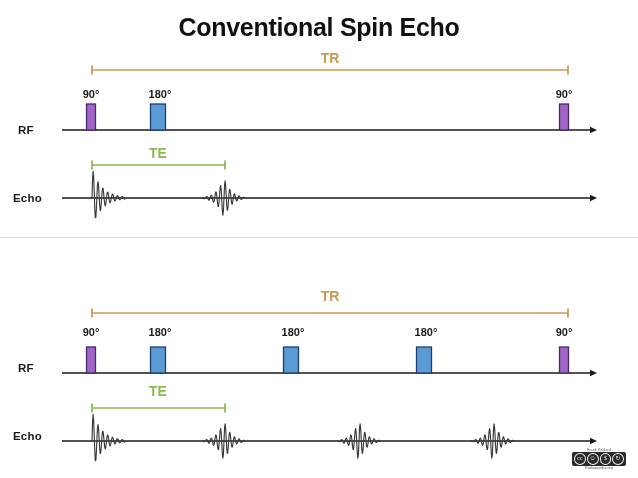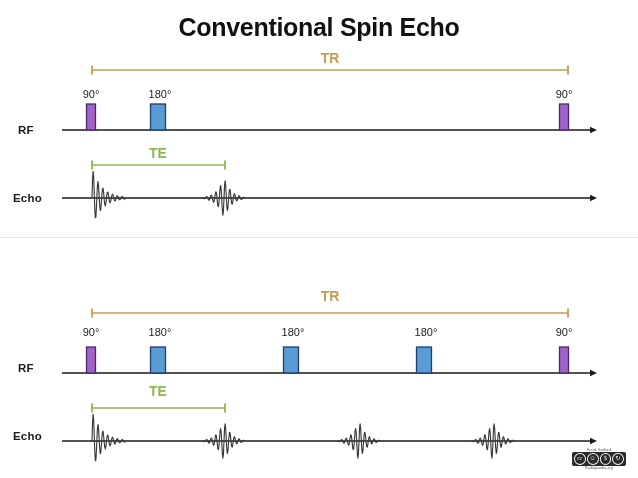--- a/index.html
+++ b/index.html
@@ -24,21 +24,21 @@
     font-family:"Liberation Sans","DejaVu Sans",sans-serif;
     letter-spacing:-0.3px;
     font-size:25px;
   }
   .axis-label{
     position:absolute;font-weight:bold;font-size:11.5px;color:#1a1a1a;
     letter-spacing:0.2px;
   }
   .svg-layer{position:absolute;left:0;top:0;}
   .pulse-label{
-    position:absolute;font-size:11px;color:#1a1a1a;font-weight:400;
+    position:absolute;font-size:11px;color:#1a1a1a;font-weight:700;
     text-align:center;transform:translateX(-50%);white-space:nowrap;
   }
   .bracket-label{
     position:absolute;font-size:14px;font-weight:bold;
     text-align:center;transform:translateX(-50%);white-space:nowrap;
   }
   .cc-badge{
     position:absolute;left:572px;top:448px;width:54px;height:27px;
   }
   .cc-top,.cc-bot{

